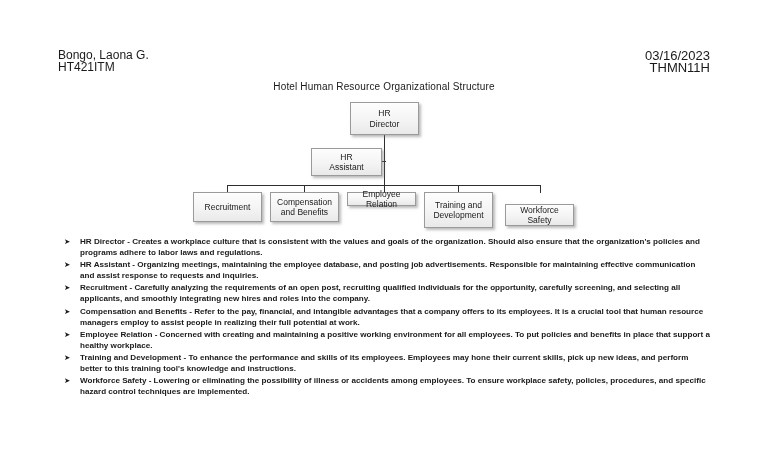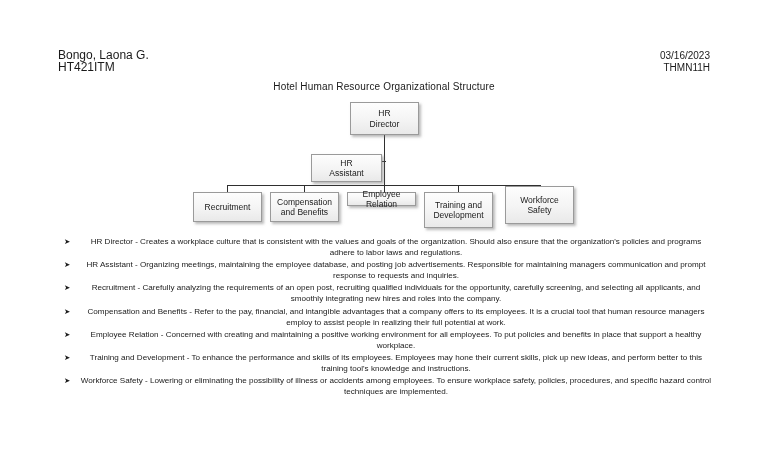--- a/index.html
+++ b/index.html
@@ -22,21 +22,21 @@
     left: 58px;
     top: 50px;
     font-size: 12px;
     line-height: 11.5px;
     white-space: pre-line;
   }
   .hdr-right {
     position: absolute;
     right: 58px;
     top: 50px;
-    font-size: 10px;
+    font-size: 13px;
     line-height: 11.5px;
     text-align: right;
     white-space: pre-line;
   }
 
   
   .chart-title {
     position: absolute;
     left: 0;
     right: 0;
@@ -65,27 +65,27 @@
     justify-content: center;
     text-align: center;
     font-size: 8.5px;
     line-height: 10.5px;
     color: #1a1a1a;
     padding: 0 15px;
   }
   
   .n-director  { left: 350px; top: 6px;  width: 69px;  height: 33px; }
   
-  .n-assistant { left: 311px; top: 58px; width: 71px;  height: 28px; }
+  .n-assistant { left: 311px; top: 52px; width: 71px;  height: 28px; }
   
   .n-l1 { left: 193px; top: 96px; width: 69px; height: 30px; }
   .n-l2 { left: 270px; top: 96px; width: 69px; height: 30px; }
   .n-l3 { left: 347px; top: 96px; width: 69px; height: 14px; }
   .n-l4 { left: 424px; top: 96px; width: 69px; height: 36px; }
-  .n-l5 { left: 505px; top: 90px; width: 69px; height: 38px; }
+  .n-l5 { left: 505px; top: 108px; width: 69px; height: 22px; }
 
   
   .ln { position: absolute; background: #2f2f2f; }
   .v-main   { left: 384px; top: 39px;  width: 1.4px; height: 51px; }
   .stub-asst{ left: 382px; top: 65px;  width: 4px;   height: 1.4px; }
   .h-bus    { left: 227px; top: 89px;  width: 314px; height: 1.4px; }
   .d1 { left: 227px; top: 89px; width: 1.4px; height: 8px; }
   .d2 { left: 304px; top: 89px; width: 1.4px; height: 8px; }
   .d3 { left: 384px; top: 89px; width: 1.4px; height: 8px; }
   .d4 { left: 458px; top: 89px; width: 1.4px; height: 8px; }
@@ -107,21 +107,22 @@
   }
   .bullet .mark {
     flex: 0 0 auto;
     width: 16px;
     font-size: 7.5px;
     line-height: 11.1px;
     color: #1a1a1a;
   }
   .bullet .txt {
     flex: 1 1 auto;
-    text-align: center;
+    text-align: left;
+    font-weight: bold;
   }
 </style>
 </head>
 <body>
 
 <div class="hdr-left">Bongo, Laona G.
 HT421ITM</div>
 <div class="hdr-right">03/16/2023
 THMN11H</div>
 
@@ -154,21 +155,21 @@
 
 <div class="bullets">
 
   <div class="bullet">
     <span class="mark">➤</span>
     <span class="txt">HR Director - Creates a workplace culture that is consistent with the values and goals of the organization. Should also ensure that the organization's policies and programs adhere to labor laws and regulations.</span>
   </div>
 
   <div class="bullet">
     <span class="mark">➤</span>
-    <span class="txt">HR Assistant - Organizing meetings, maintaining the employee database, and posting job advertisements. Responsible for maintaining managers communication and prompt response to requests and inquiries.</span>
+    <span class="txt">HR Assistant - Organizing meetings, maintaining the employee database, and posting job advertisements. Responsible for maintaining effective communication and assist response to requests and inquiries.</span>
   </div>
 
   <div class="bullet">
     <span class="mark">➤</span>
     <span class="txt">Recruitment - Carefully analyzing the requirements of an open post, recruiting qualified individuals for the opportunity, carefully screening, and selecting all applicants, and smoothly integrating new hires and roles into the company.</span>
   </div>
 
   <div class="bullet">
     <span class="mark">➤</span>
     <span class="txt">Compensation and Benefits - Refer to the pay, financial, and intangible advantages that a company offers to its employees. It is a crucial tool that human resource managers employ to assist people in realizing their full potential at work.</span>

